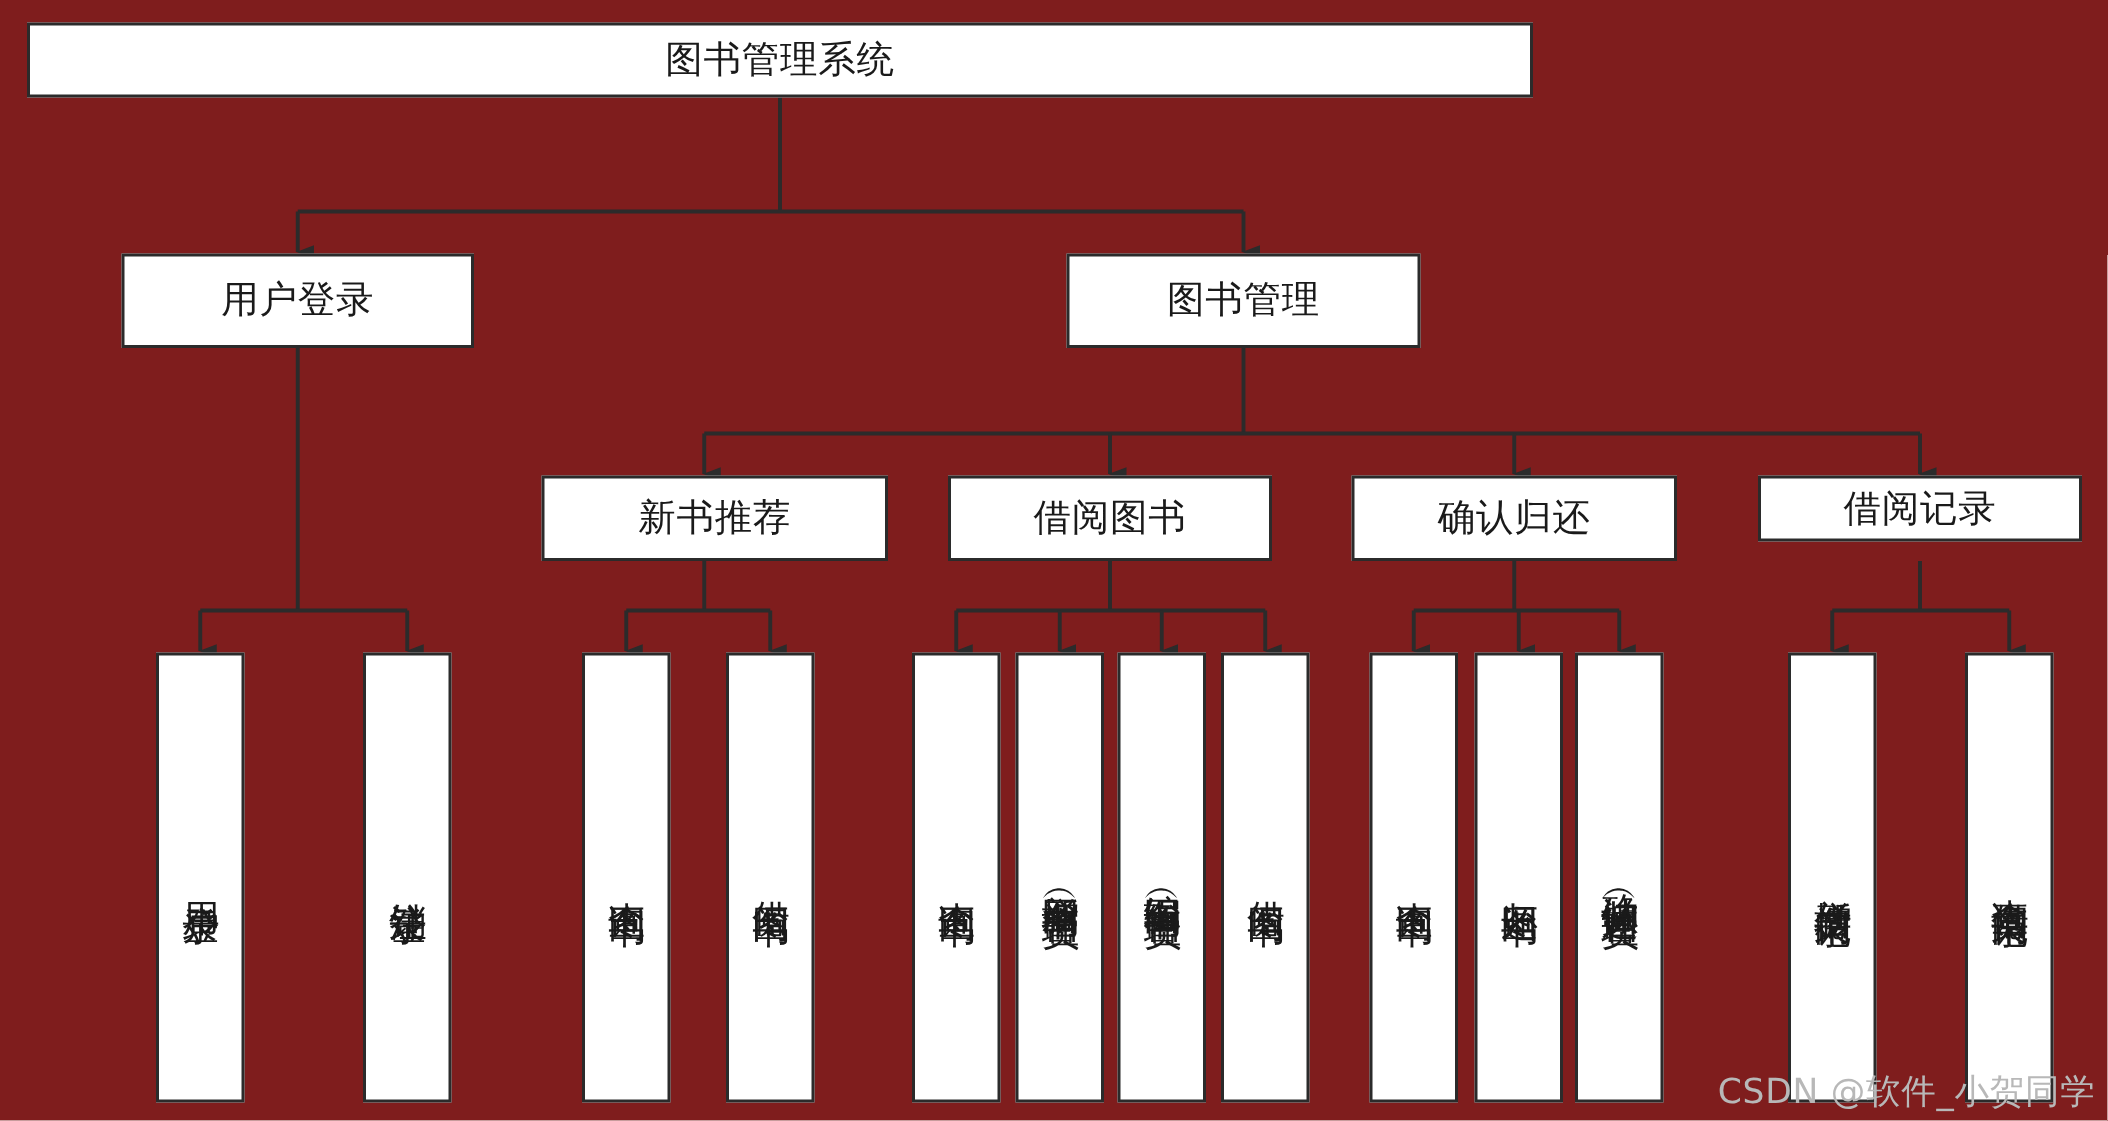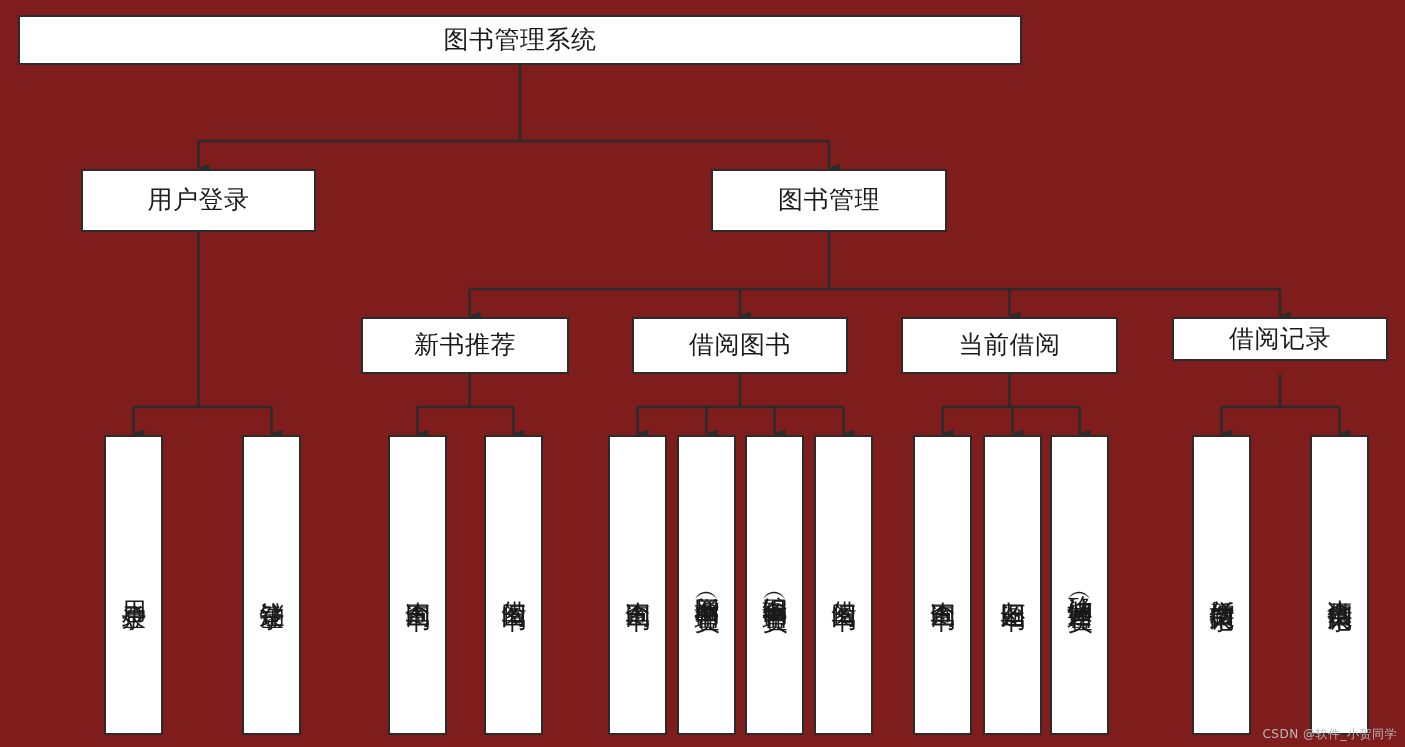--- a/index.html
+++ b/index.html
@@ -51,21 +51,21 @@
     font-size: 25px;
     line-height: 1.12;
     letter-spacing: 2px;
     white-space: nowrap;
     display: block;
   }
   #watermark {
     position: absolute;
     right: 8px;
     bottom: 4px;
-    font-size: 12px;
+    font-size: 23px;
     color: #b8b8b8;
     letter-spacing: 0.5px;
     z-index: 5;
     white-space: nowrap;
   }
 </style>
 </head>
 <body>
 
 <div id="diagram">
@@ -116,28 +116,28 @@
   <div id="node-layer">
       <div class="node horiz" style="left: 18px; top: 15px; width: 1004px; height: 50px;">
         <span>图书管理系统</span>
       </div>
       <div class="node horiz" style="left: 81px; top: 169px; width: 235px; height: 63px;">
         <span>用户登录</span>
       </div>
       <div class="node horiz" style="left: 711px; top: 169px; width: 236px; height: 63px;">
         <span>图书管理</span>
       </div>
-      <div class="node horiz" style="left: 361px; top: 317px; width: 208px; height: 57px;">
+      <div class="node horiz" style="left: 361px; top: 317px; width: 231px; height: 57px;">
         <span>新书推荐</span>
       </div>
       <div class="node horiz" style="left: 632px; top: 317px; width: 216px; height: 57px;">
         <span>借阅图书</span>
       </div>
       <div class="node horiz" style="left: 901px; top: 317px; width: 217px; height: 57px;">
-        <span>当前借阅</span>
+        <span>确认归还</span>
       </div>
       <div class="node horiz" style="left: 1172px; top: 317px; width: 216px; height: 44px;">
         <span>借阅记录</span>
       </div>
       <div class="node vert" style="left: 104px; top: 435px; width: 59px; height: 300px;">
         <span class="vert-text">用户登录</span>
       </div>
       <div class="node vert" style="left: 242px; top: 435px; width: 59px; height: 300px;">
         <span class="vert-text">注销登录</span>
       </div>

